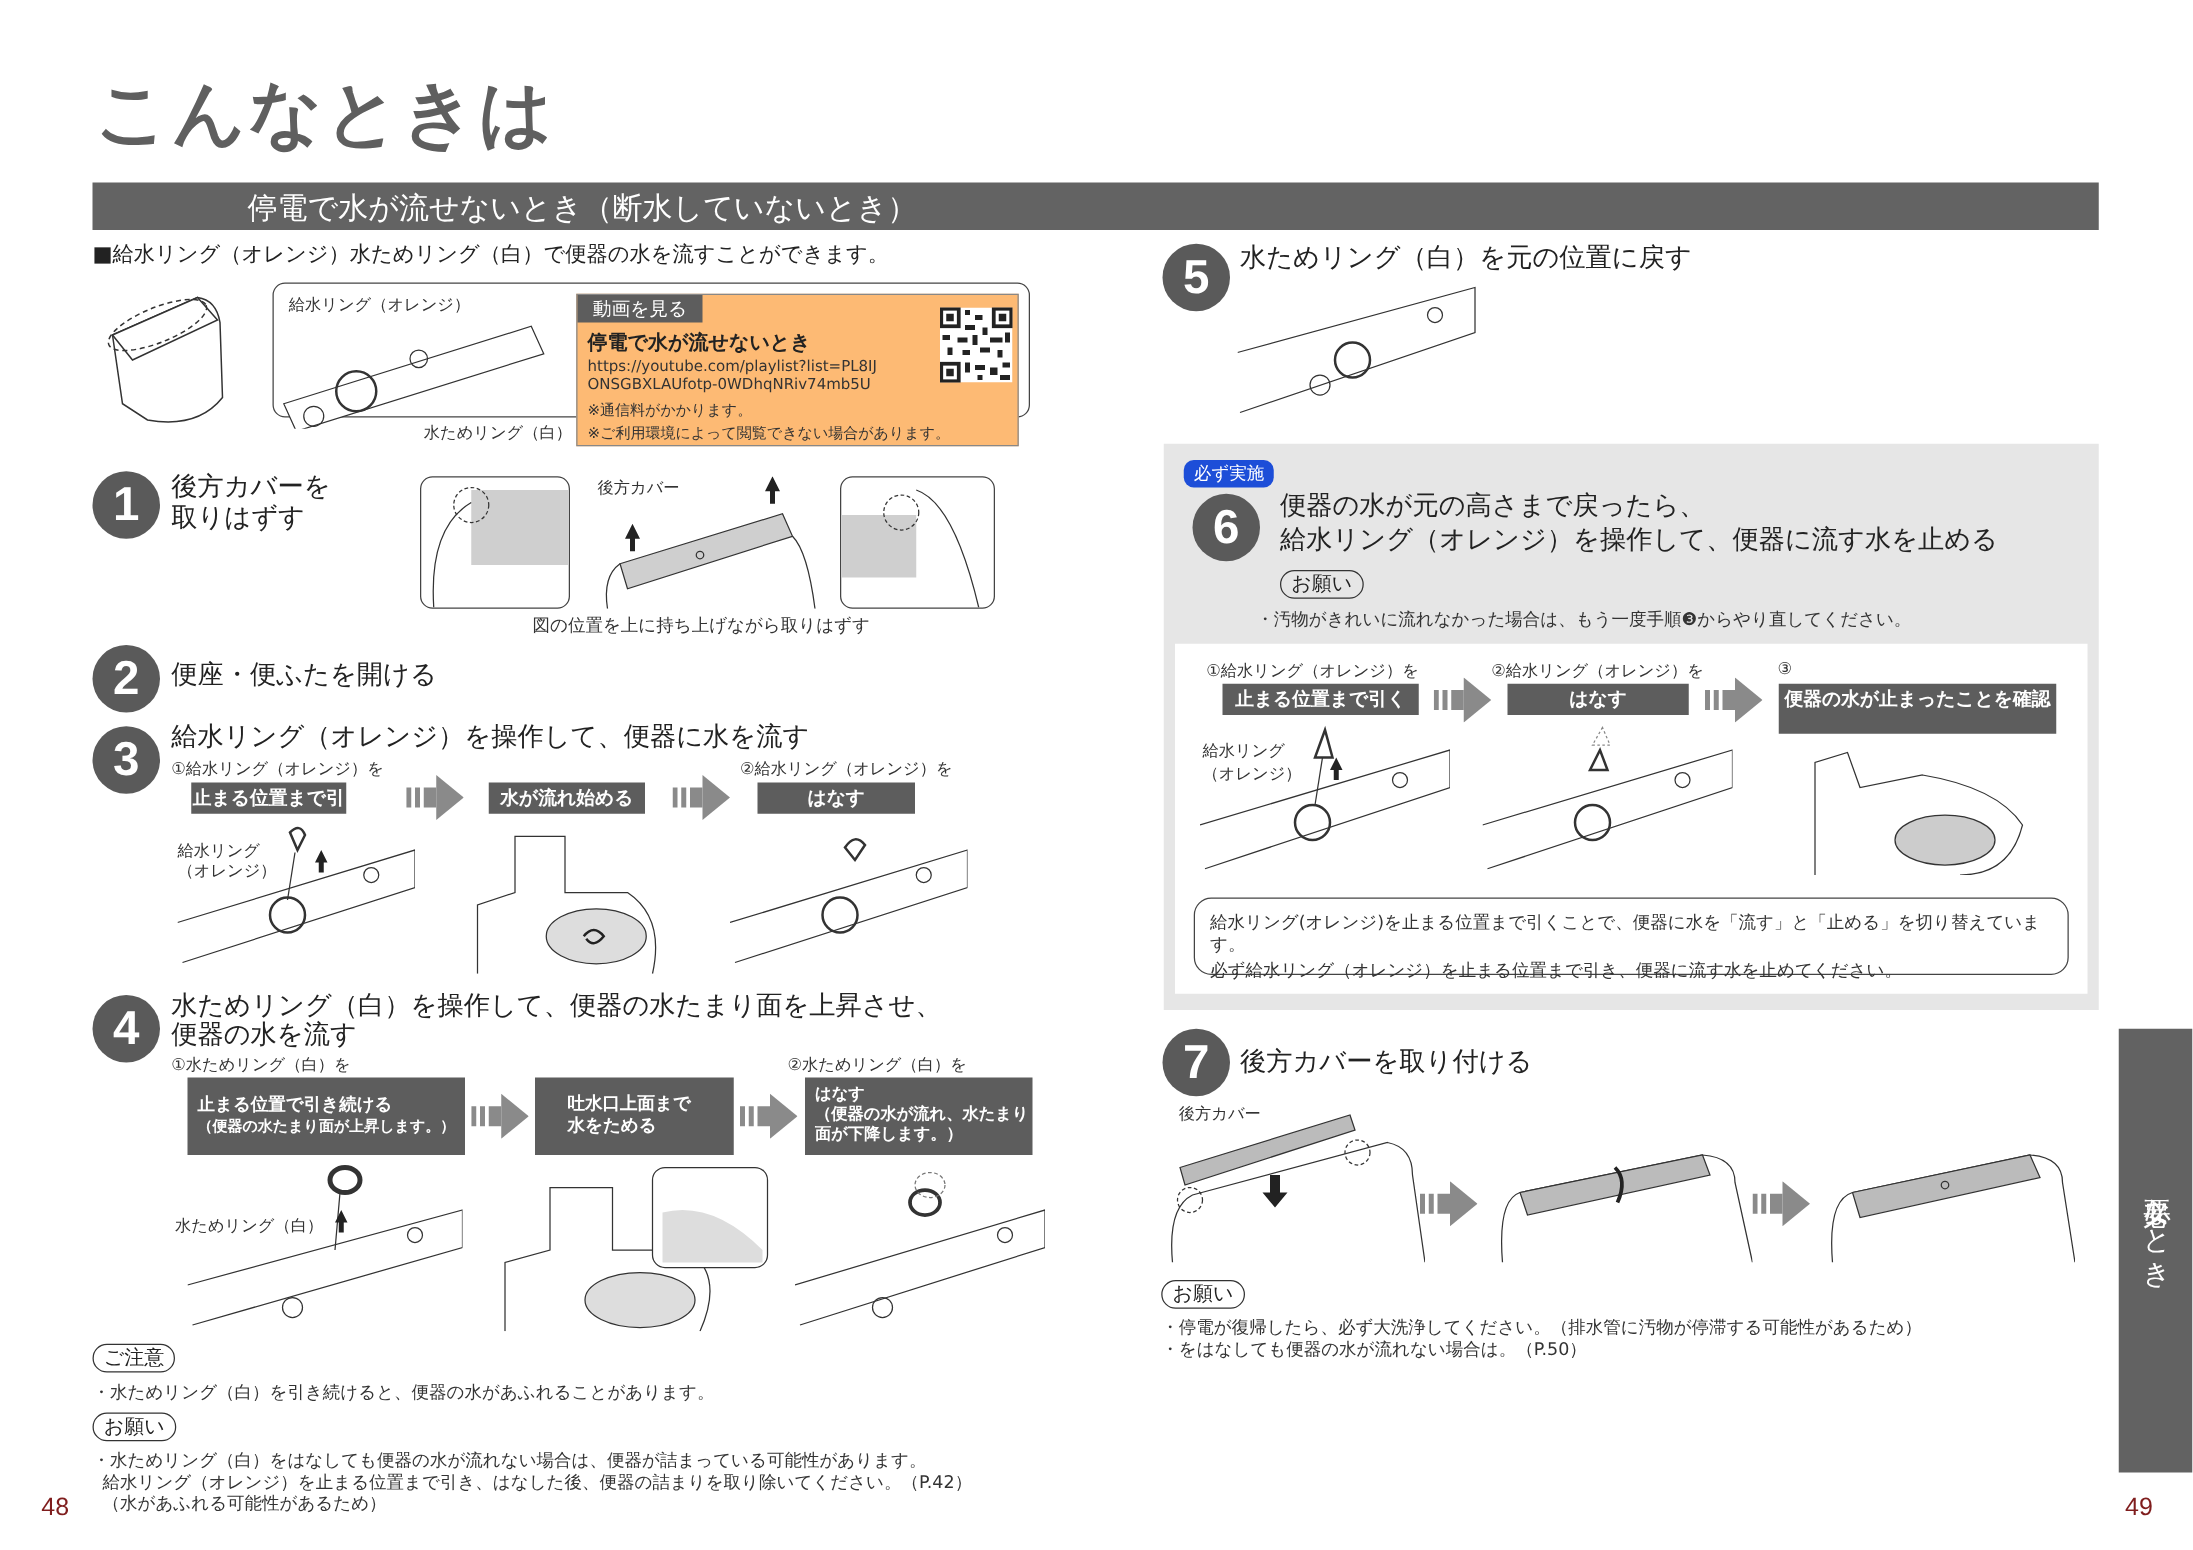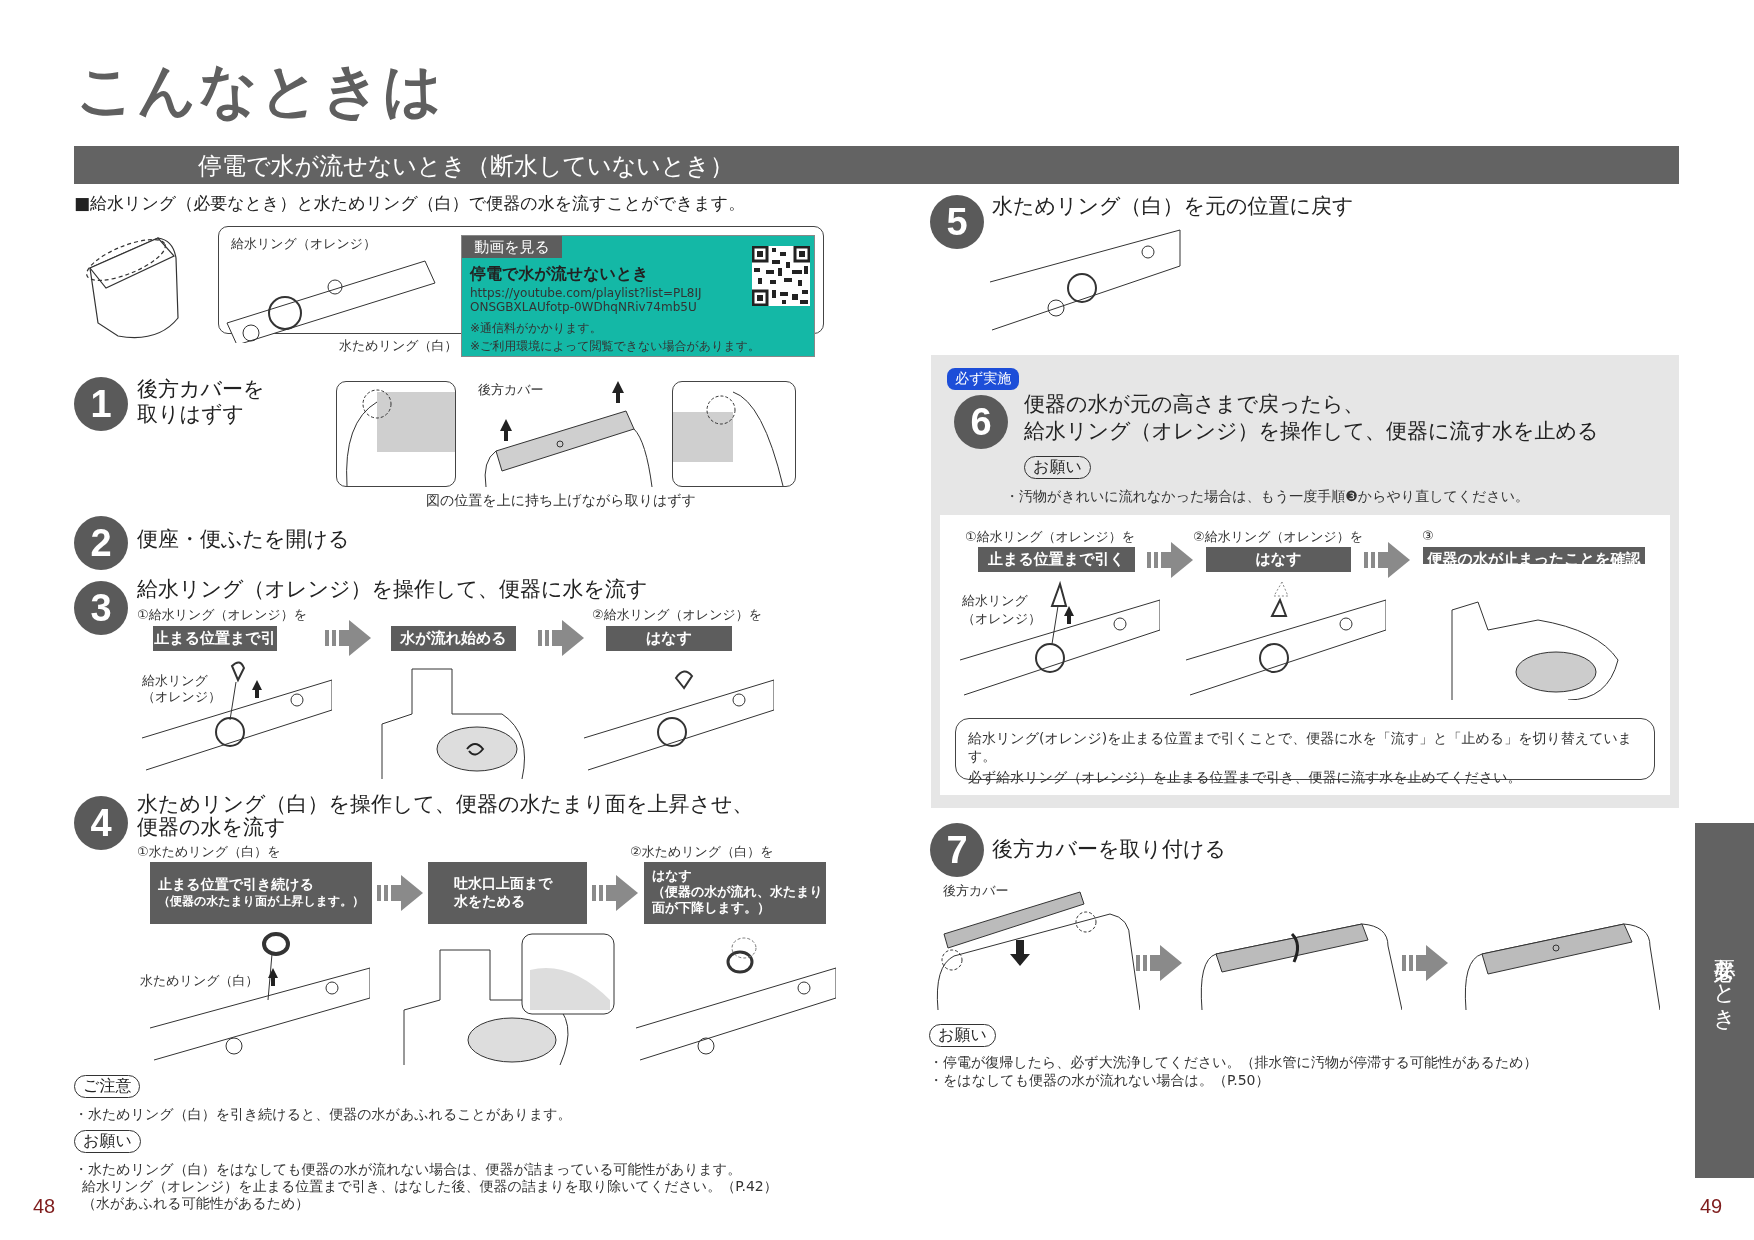--- a/index.html
+++ b/index.html
@@ -25,40 +25,40 @@
   .tab { left: 1695px; top: 823px; width: 59px; height: 355px; background: #626262; }
   .tab span { position: absolute; left: 0; width: 59px; top: 120px; color: #fff; font-size: 22px; writing-mode: vertical-rl; text-orientation: upright; display: flex; align-items: center; justify-content: center; }
 </style>
 </head>
 <body>
 
 <div class="abs title">こんなときは</div>
 <div class="abs hbar">
   <span>停電で水が流せないとき（断水していないとき）</span>
 </div>
-<div class="abs intro">■給水リング（必要なとき）と水ためリング（白）で便器の水を流すことができます。</div>
+<div class="abs intro">■給水リング（オレンジ）水ためリング（白）で便器の水を流すことができます。</div>
 
 <div class="abs" style="left:78px;top:228px;width:140px;height:120px;">
   <svg width="140" height="120" viewBox="0 0 140 120">
     <path d="M12 40 L80 10 Q95 12 98 30 L100 90 Q80 115 40 108 L20 95 Z" fill="#fff" stroke="#333" stroke-width="1.2"></path>
     <path d="M12 40 L80 10 L96 28 L28 60 Z" fill="#fff" stroke="#333" stroke-width="1.2"></path>
     <ellipse cx="48" cy="32" rx="42" ry="14" transform="rotate(-22 48 32)" fill="none" stroke="#333" stroke-dasharray="4 3" stroke-width="1.2"></ellipse>
   </svg>
 </div>
 <div class="abs figbox" style="left:218px;top:226px;width:606px;height:108px;">
   <span class="abs sub" style="left:12px;top:8px;">給水リング（オレンジ）</span>
   <span class="abs sub" style="left:120px;top:110px;">水ためリング（白）</span>
   <svg class="abs" style="left:6px;top:26px;" width="220" height="90" viewBox="0 0 220 90">
     <path d="M2 70 L200 8 L210 30 L12 92 Z" fill="#fff" stroke="#333"></path>
     <circle cx="60" cy="60" r="16" fill="none" stroke="#333" stroke-width="2"></circle>
     <circle cx="26" cy="80" r="8" fill="none" stroke="#333"></circle>
     <circle cx="110" cy="34" r="7" fill="none" stroke="#333"></circle>
   </svg>
 
-  <div class="abs" style="left:242px;top:8px;width:354px;height:122px;border:1px solid #888;background:#14b8a6;">
+  <div class="abs" style="left:242px;top:8px;width:354px;height:122px;border:1px solid #888;background:#fdba74;">
     <div class="abs lbl" style="left:0;top:0;width:100px;height:22px;line-height:22px;font-weight:normal;font-size:15px;">動画を見る</div>
     <div class="abs" style="left:8px;top:28px;font-size:16px;font-weight:bold;">停電で水が流せないとき</div>
     <div class="abs sub" style="left:8px;top:50px;font-size:12px;">https://youtube.com/playlist?list=PL8IJ</div>
     <div class="abs sub" style="left:8px;top:64px;font-size:12px;">ONSGBXLAUfotp-0WDhqNRiv74mb5U</div>
     <div class="abs sub" style="left:8px;top:84px;font-size:12px;">※通信料がかかります。</div>
     <div class="abs sub" style="left:8px;top:102px;font-size:12px;">※ご利用環境によって閲覧できない場合があります。</div>
     <div class="abs" style="left:290px;top:10px;width:58px;height:60px;">
       <svg width="58" height="60" viewBox="0 0 58 60">
         <rect x="0" y="0" width="58" height="60" fill="#fff"></rect>
         <rect x="1" y="1" width="14" height="14" fill="none" stroke="#222" stroke-width="3"></rect>
@@ -255,21 +255,21 @@
     <rect x="14" y="10" width="10" height="16" fill="#8a8a8a"></rect>
     <polygon points="24,0 46,18 24,36" fill="#8a8a8a"></polygon>
   </svg>
 <div class="abs lbl" style="left:1206px;top:547px;width:145px;height:25px;line-height:25px;">はなす</div>
 <svg class="abs arrow" style="left:1364px;top:542px;" viewBox="0 0 46 36">
     <rect x="0" y="10" width="4" height="16" fill="#8a8a8a"></rect>
     <rect x="7" y="10" width="4" height="16" fill="#8a8a8a"></rect>
     <rect x="14" y="10" width="10" height="16" fill="#8a8a8a"></rect>
     <polygon points="24,0 46,18 24,36" fill="#8a8a8a"></polygon>
   </svg>
-<div class="abs lbl" style="left:1423px;top:547px;width:222px;height:17px;line-height:25px;">便器の水が止まったことを確認</div>
+<div class="abs lbl" style="left:1423px;top:547px;width:222px;height:40px;line-height:25px;">便器の水が止まったことを確認</div>
 <div class="abs sub" style="left:962px;top:592px;">給水リング</div>
 <div class="abs sub" style="left:962px;top:610px;">（オレンジ）</div>
 <svg class="abs" style="left:960px;top:580px;" width="200" height="120" viewBox="0 0 200 120">
   <path d="M0 80 L200 20 L200 50 L4 115" fill="none" stroke="#333"></path>
     <circle cx="90" cy="78" r="14" fill="none" stroke="#333" stroke-width="2"></circle>
   <path d="M100 4 l-8 22 l14 0 z" fill="none" stroke="#333" stroke-width="2"></path>
     <line x1="98" y1="26" x2="92" y2="64" stroke="#333"></line>
   <path d="M104 36 l5 -10 l5 10 h-3 v8 h-4 v-8 z" fill="#222"></path>
     <circle cx="160" cy="44" r="6" fill="none" stroke="#333"></circle>
 </svg>

